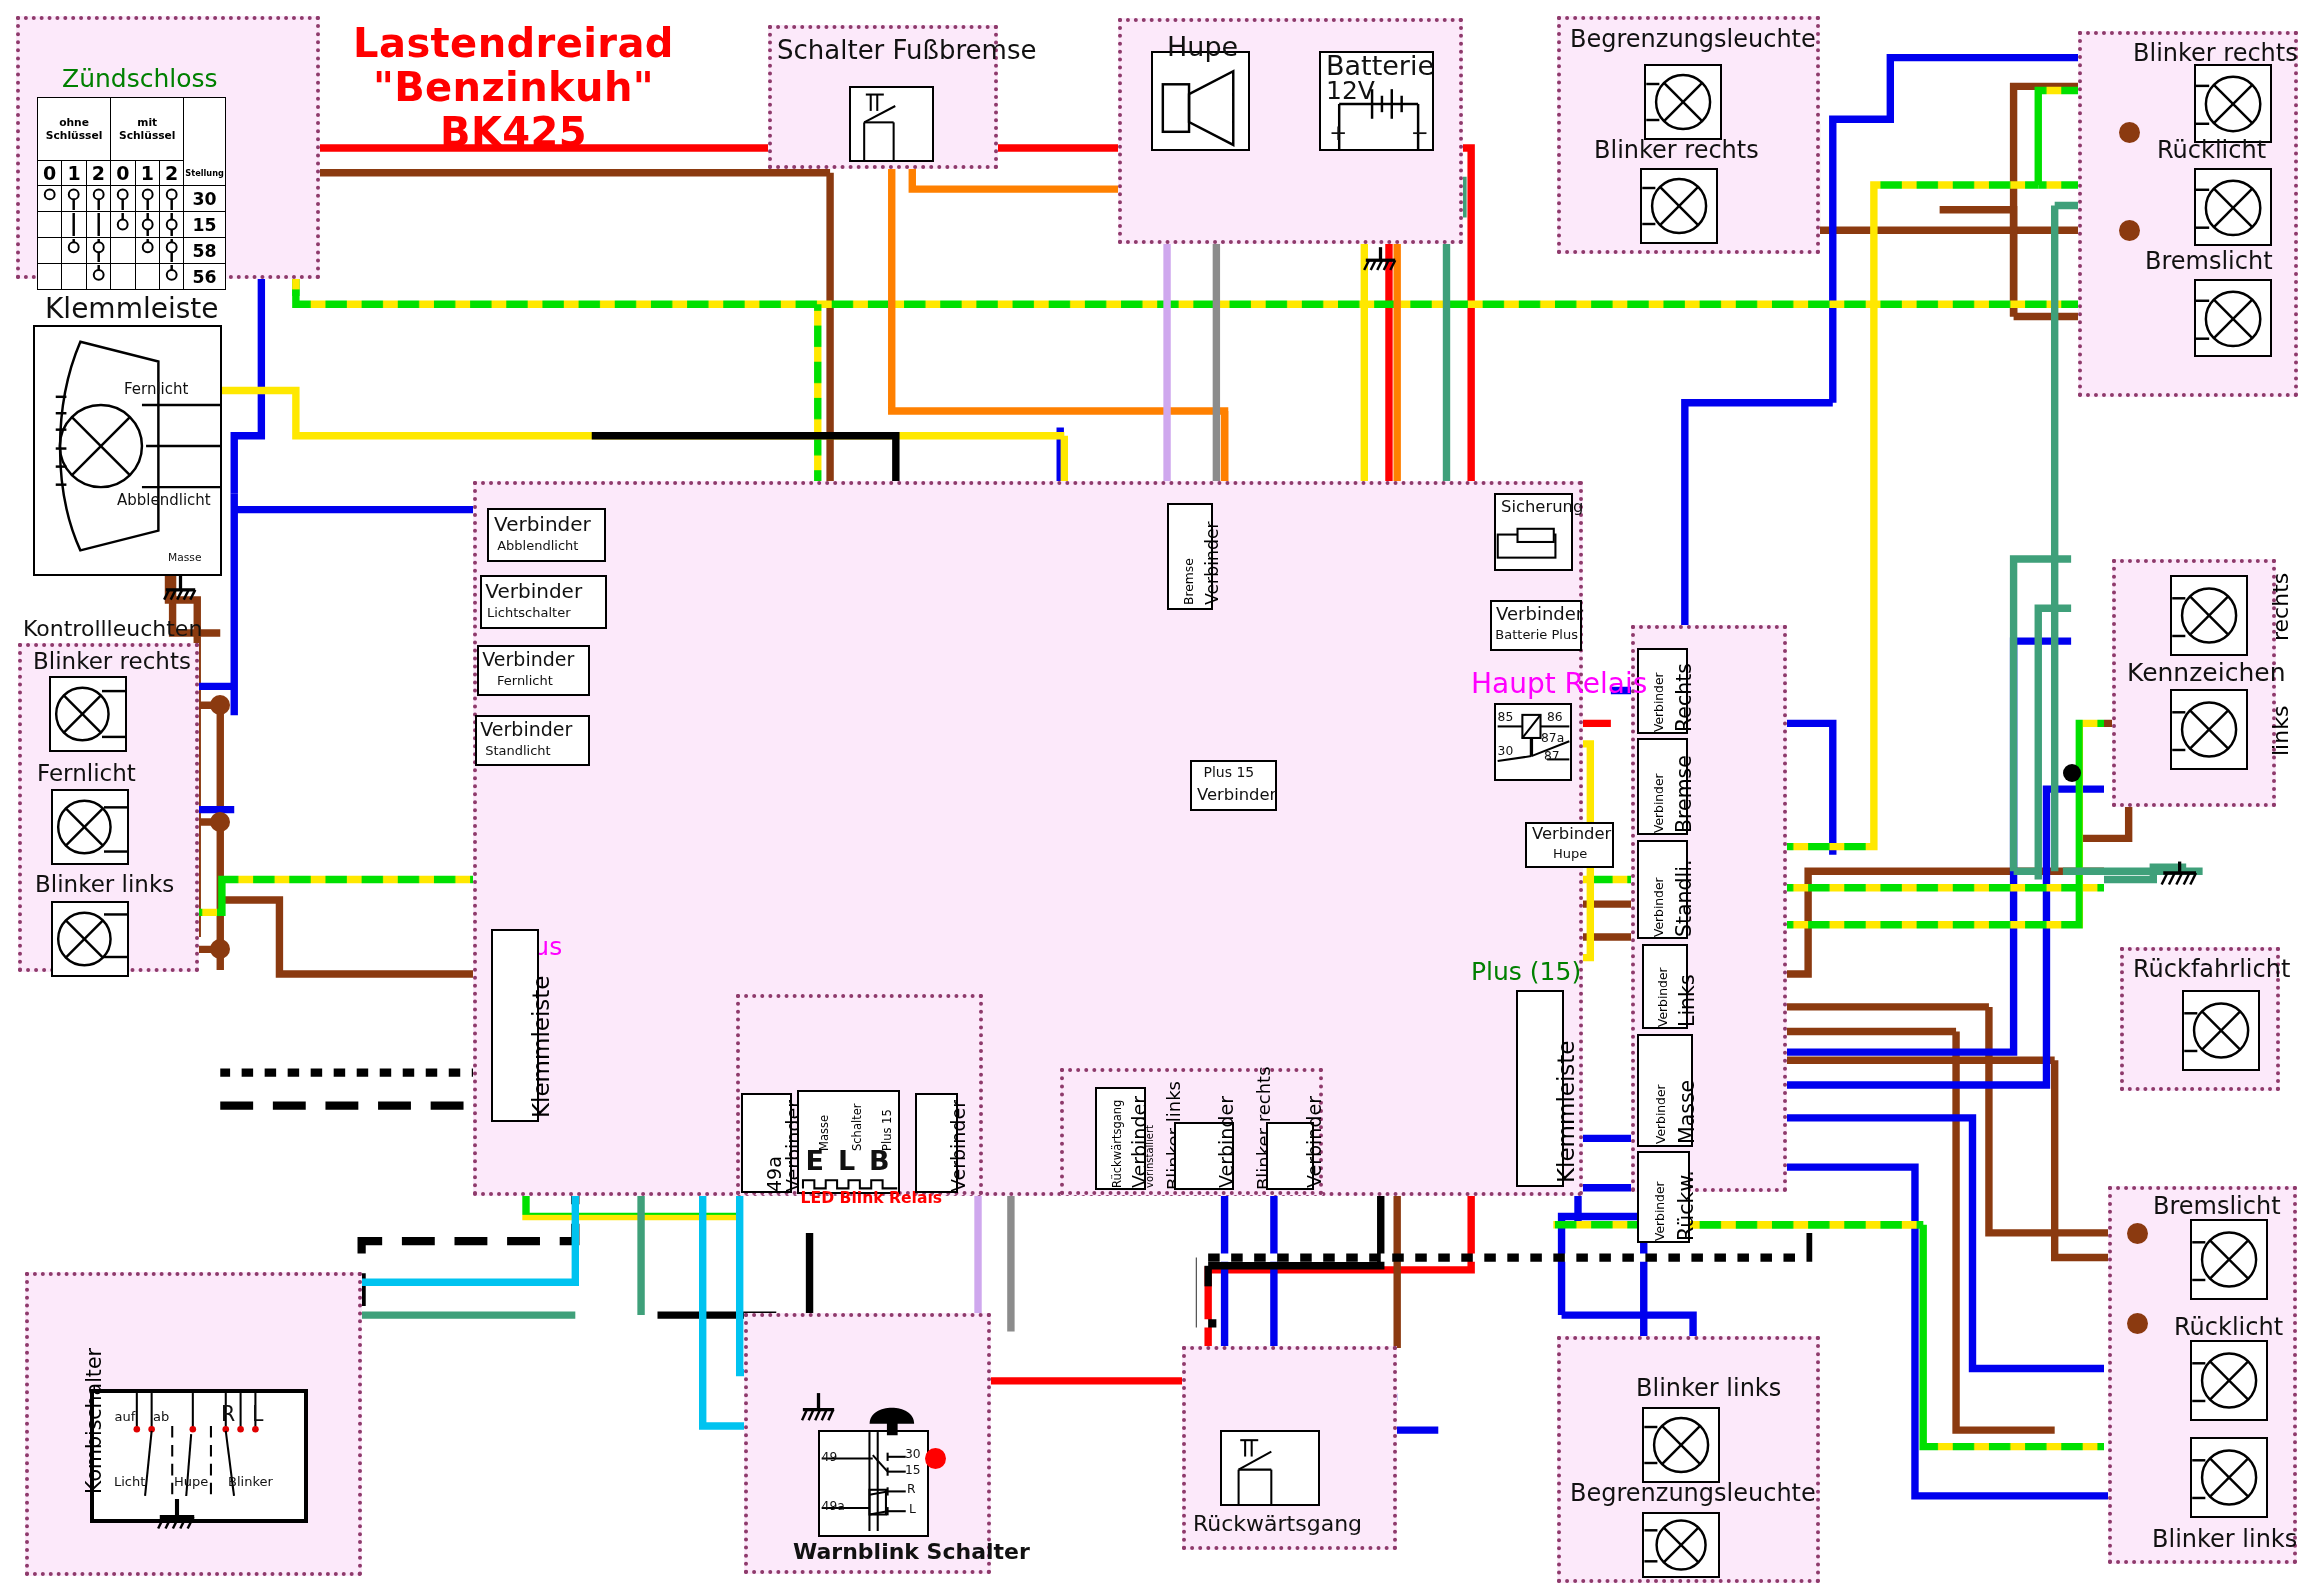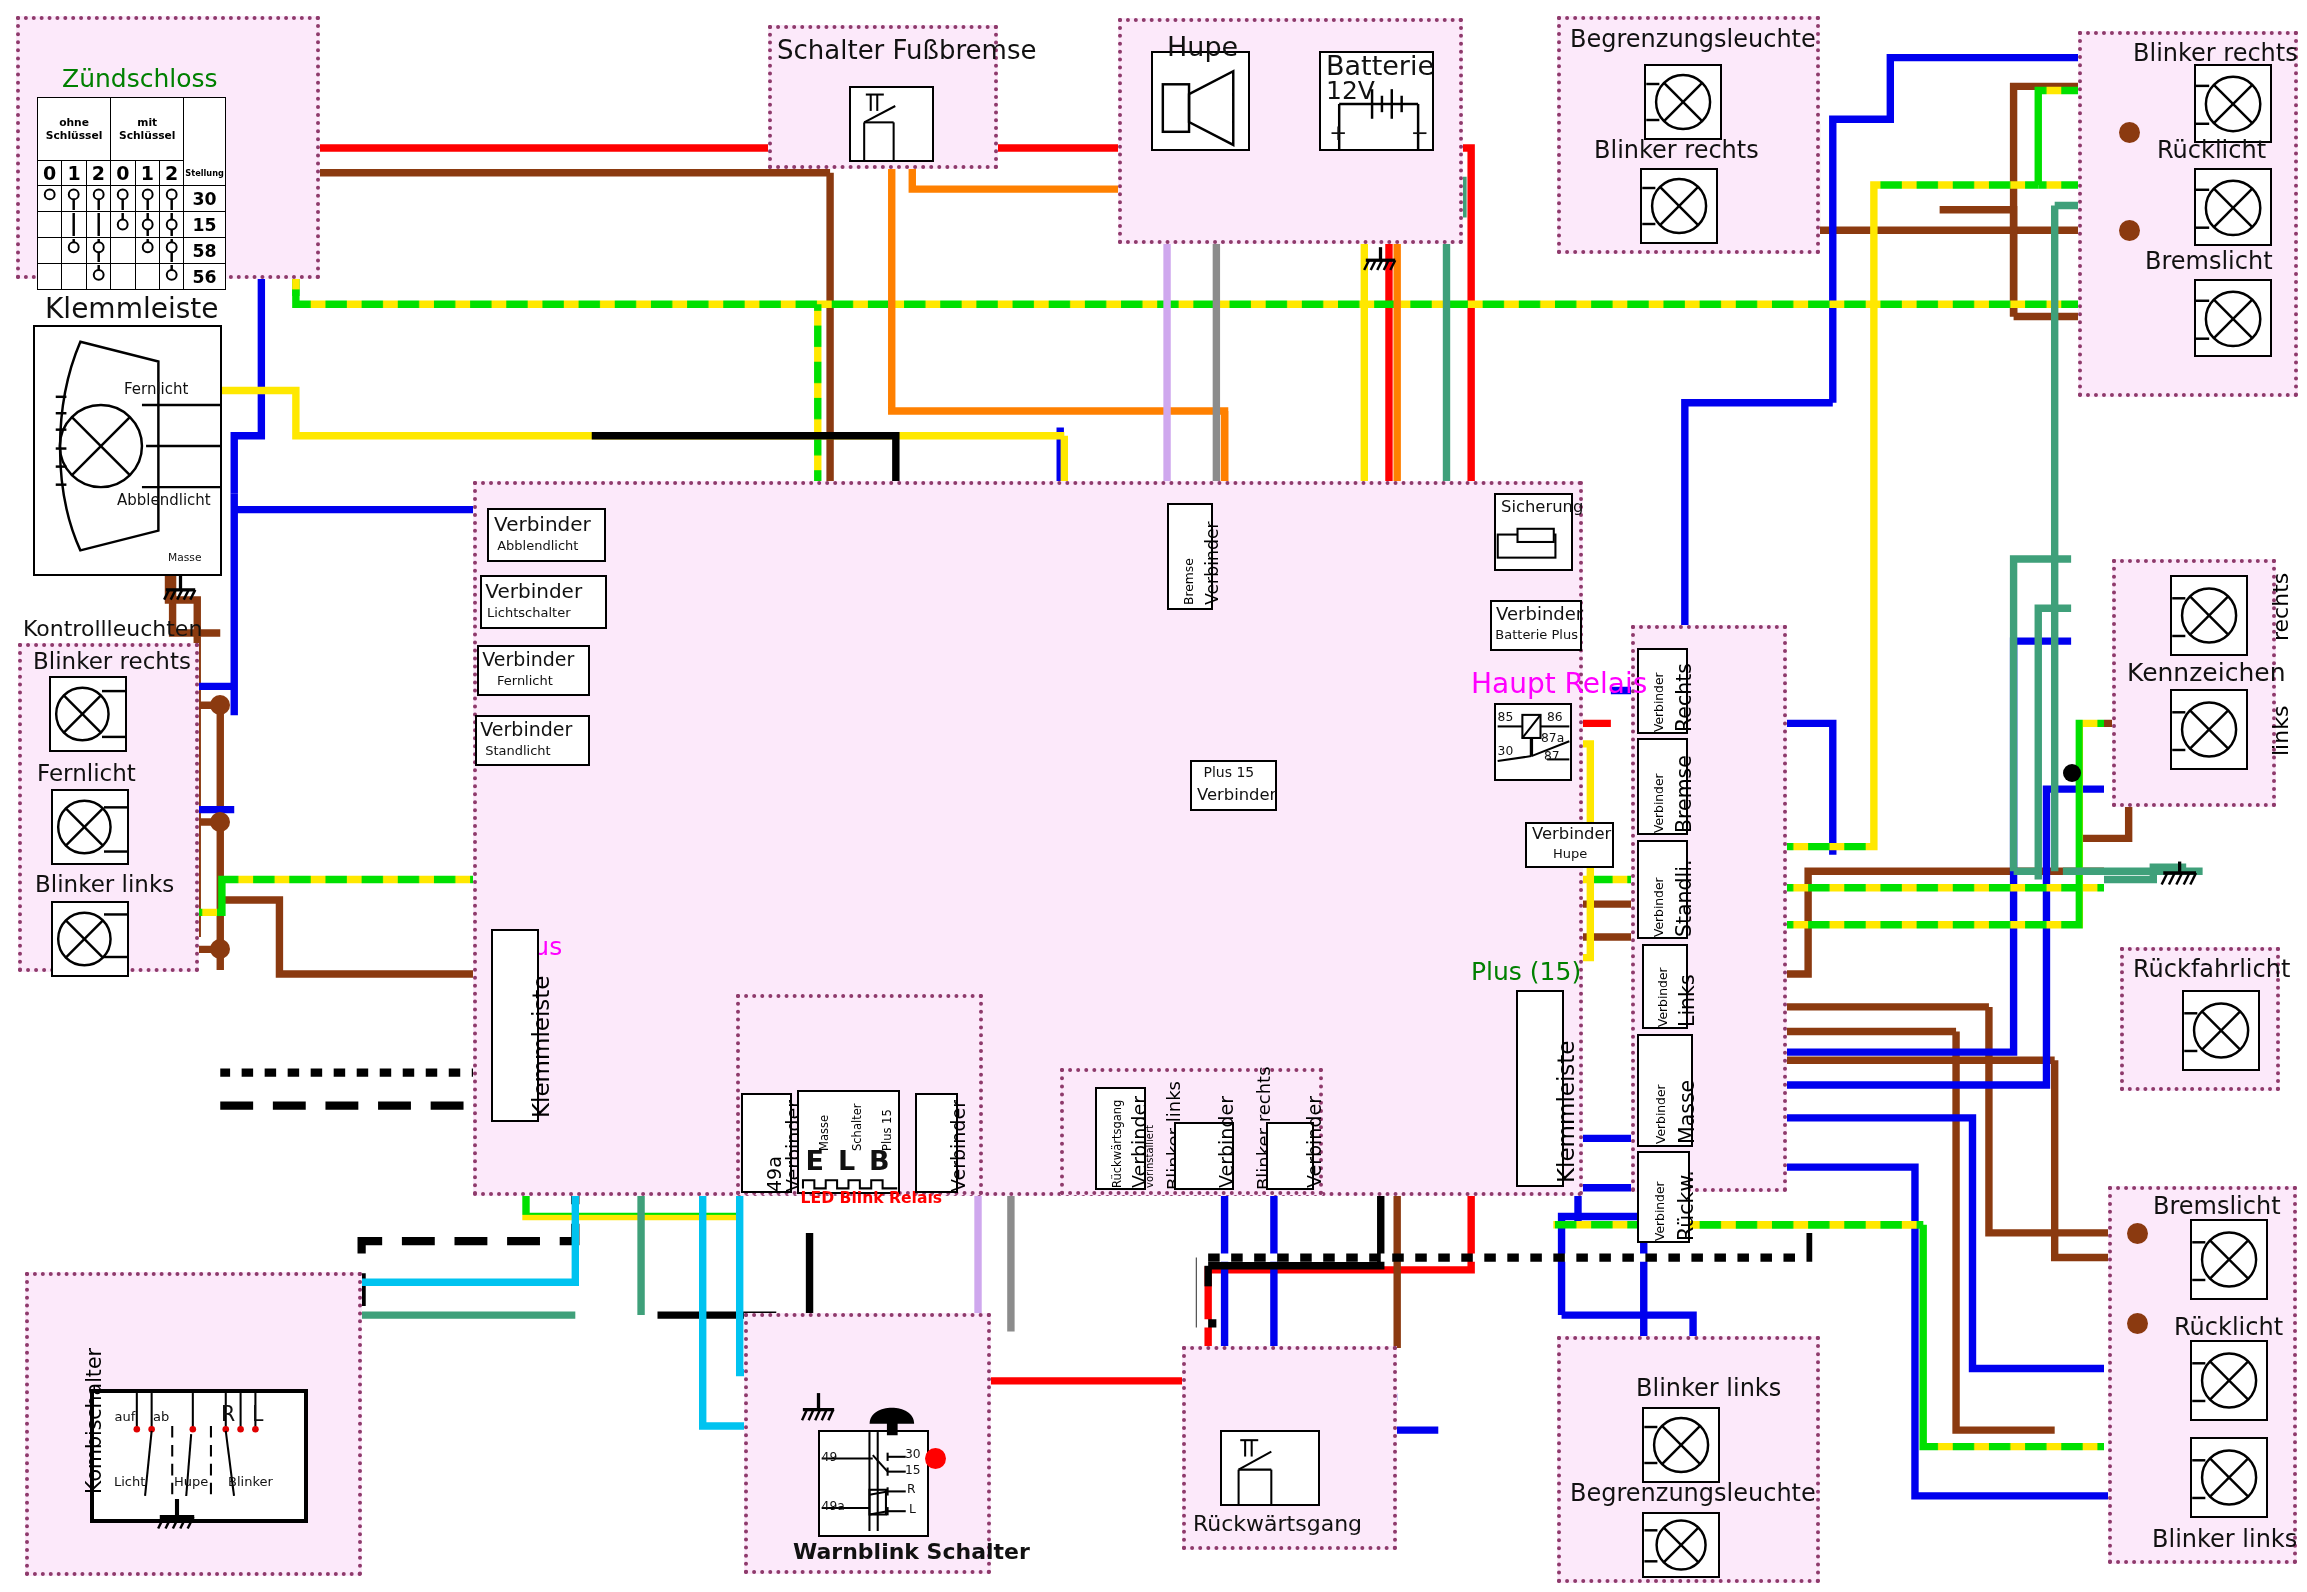--- a/index.html
+++ b/index.html
@@ -212,20 +212,25 @@
       <path d="M900,1230 L900,1670 L930,1670" stroke="#00c3f0"></path>
       <path d="M855,1230 L855,1190 L700,1190 L700,1560 L285,1560 L285,1860" stroke="#00c3f0"></path>
 
       <path d="M250,1570 L250,1830 L330,1830" stroke="#00e000"></path>
       <path d="M430,1560 L430,1600" stroke="#00e000"></path>
 
       <path d="M100,1600 L100,1870 L330,1870" stroke="url(#gyv)"></path>
     </g>
   </svg>
 
+  <div class="title" style="left:312px;top:20.5px;width:403px;">
+    <div>Lastendreirad</div>
+    <div>"Benzinkuh"</div>
+    <div>BK425</div>
+  </div>
 
   <div class="grp" style="left:16.4px;top:16.4px;width:304px;height:263px;"></div>
   <div class="lbl" style="left:62px;top:64px;font-size:25px;color:#008000;">Zündschloss</div>
   <div class="tblwrap" style="left:37px;top:97px;">
     <table class="zs">
       <tbody>
           <tr>
         <td colspan="3" style="font-size:10.7px;padding:18px 5px;">ohne Schlüssel</td>
         <td colspan="3" style="font-size:10.7px;padding:14px 5px;">mit Schlüssel</td>
         <td rowspan="1" style="font-size:9px;border-bottom:none;">&nbsp;</td>

